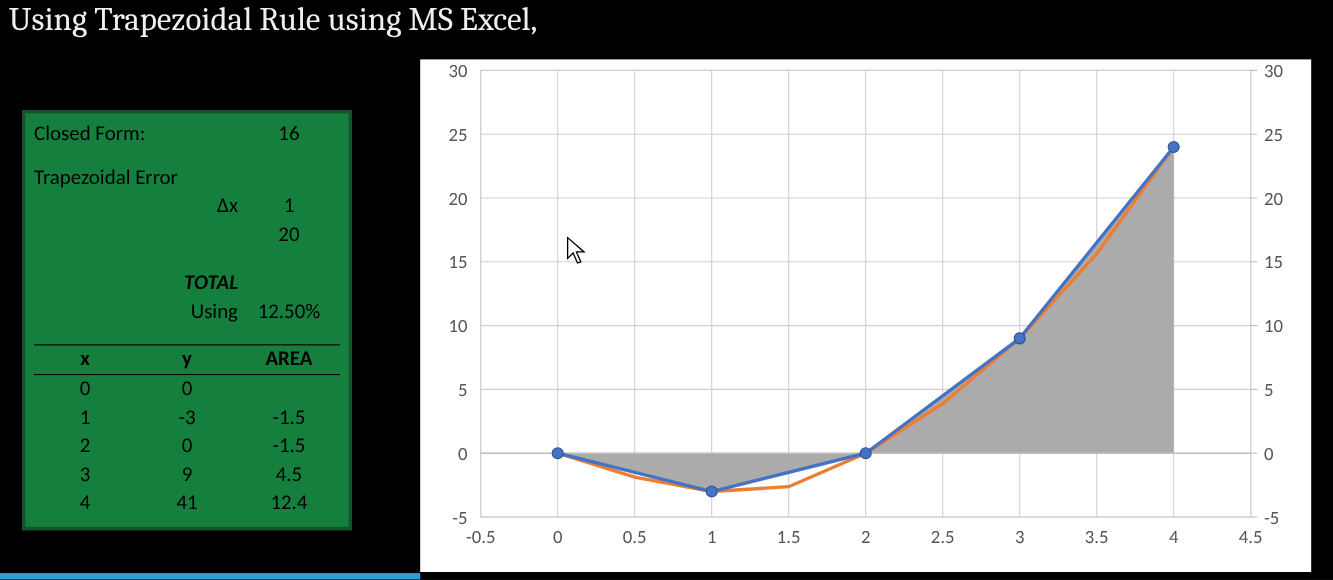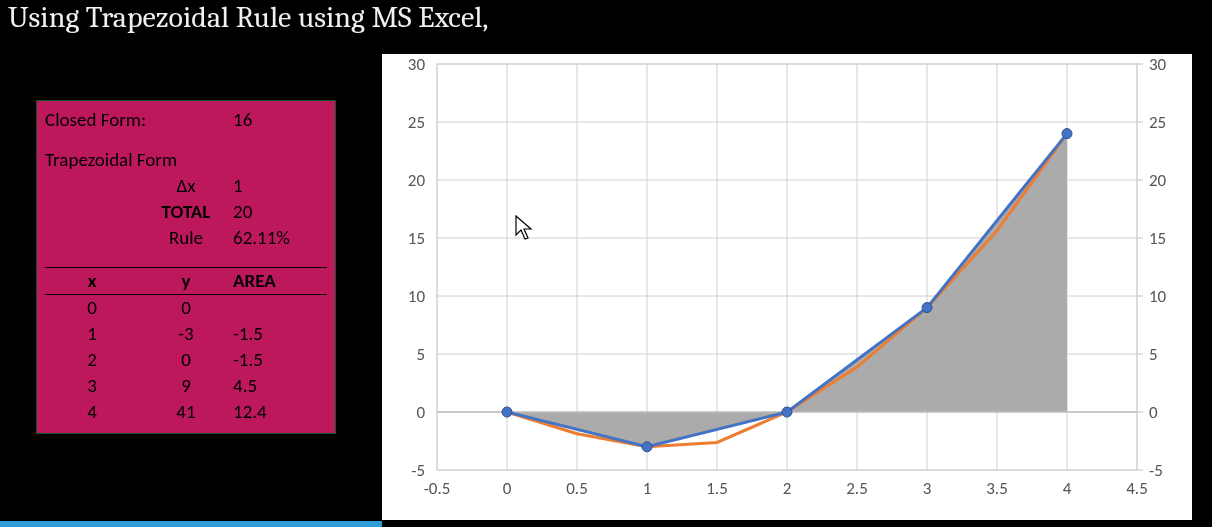--- a/index.html
+++ b/index.html
@@ -1,26 +1,26 @@
 <!DOCTYPE html>
 <html><head>
 <meta charset="utf-8">
 <style>
   html,body{margin:0;padding:0;background:#000;font-family:"Calibri","Segoe UI",Arial,sans-serif;color:#000;}
   .stage{position:relative;width:1212px;height:527px;background:#000;overflow:hidden;}
   .title{position:absolute;left:8px;top:0px;color:#f0f0f0;font-family:"Cambria","Times New Roman",serif;font-size:30px;}
-  .left-panel{position:absolute;left:36px;top:100px;width:300px;background:#be185d;border:1px solid #14532d;padding:6px 8px 8px 8px;box-sizing:border-box;}
+  .left-panel{position:absolute;left:20px;top:100px;width:300px;background:#15803d;border:3px solid #14532d;padding:6px 8px 8px 8px;box-sizing:border-box;}
   .row{display:flex;font-size:19px;line-height:26px;}
   .c1{width:95px;text-align:center;}
   .c2{width:95px;text-align:center;}
-  .c3{width:95px;text-align:left;}
+  .c3{width:95px;text-align:center;}
   .lbl{text-align:left;}
-  .r{text-align:center;}
+  .r{text-align:right;}
   .b{font-weight:700;}
-  .i{}
+  .i{font-style:italic;margin-top:44px;}
   .spacer{height:14px;}
   .hdr-line{border-top:1px solid #000;margin-top:2px;}
   .hdr-line2{border-bottom:1px solid #000;}
   .chart-wrap{position:absolute;left:382px;top:54px;width:810px;height:466px;background:#fff;}
   svg{display:block;}
   .tick-label{font-size:17px;fill:#555;font-family:"Calibri",Arial,sans-serif;}
   .grid{stroke:#d0d0d0;stroke-width:1;}
   .axis{stroke:#bfbfbf;stroke-width:1;}
   .area{fill:#a6a6a6;stroke:none;opacity:0.95;}
   .line-blue{fill:none;stroke:#4472c4;stroke-width:3;}
@@ -35,36 +35,36 @@
 
   <div class="title">Using Trapezoidal Rule using MS Excel,</div>
 
   <div class="left-panel">
     <div class="row">
       <div class="c1 lbl" style="width:190px;">Closed Form:</div>
       <div class="c3">16</div>
     </div>
     <div class="spacer"></div>
     <div class="row">
-      <div class="c1 lbl" style="width:284px;">Trapezoidal Form</div>
+      <div class="c1 lbl" style="width:284px;">Trapezoidal Error</div>
     </div>
     <div class="row">
       <div class="c1"></div>
       <div class="c2 r">Δx</div>
       <div class="c3">1</div>
     </div>
     <div class="row">
       <div class="c1"></div>
       <div class="c2 r b i">TOTAL</div>
       <div class="c3">20</div>
     </div>
     <div class="row">
       <div class="c1"></div>
-      <div class="c2 r">Rule</div>
-      <div class="c3">62.11%</div>
+      <div class="c2 r">Using</div>
+      <div class="c3">12.50%</div>
     </div>
     <div class="spacer"></div>
     <div class="row b hdr-line hdr-line2">
       <div class="c1">x</div>
       <div class="c2">y</div>
       <div class="c3">AREA</div>
     </div>
     <div id="tbody">
         <div class="row">
           <div class="c1">0</div>

